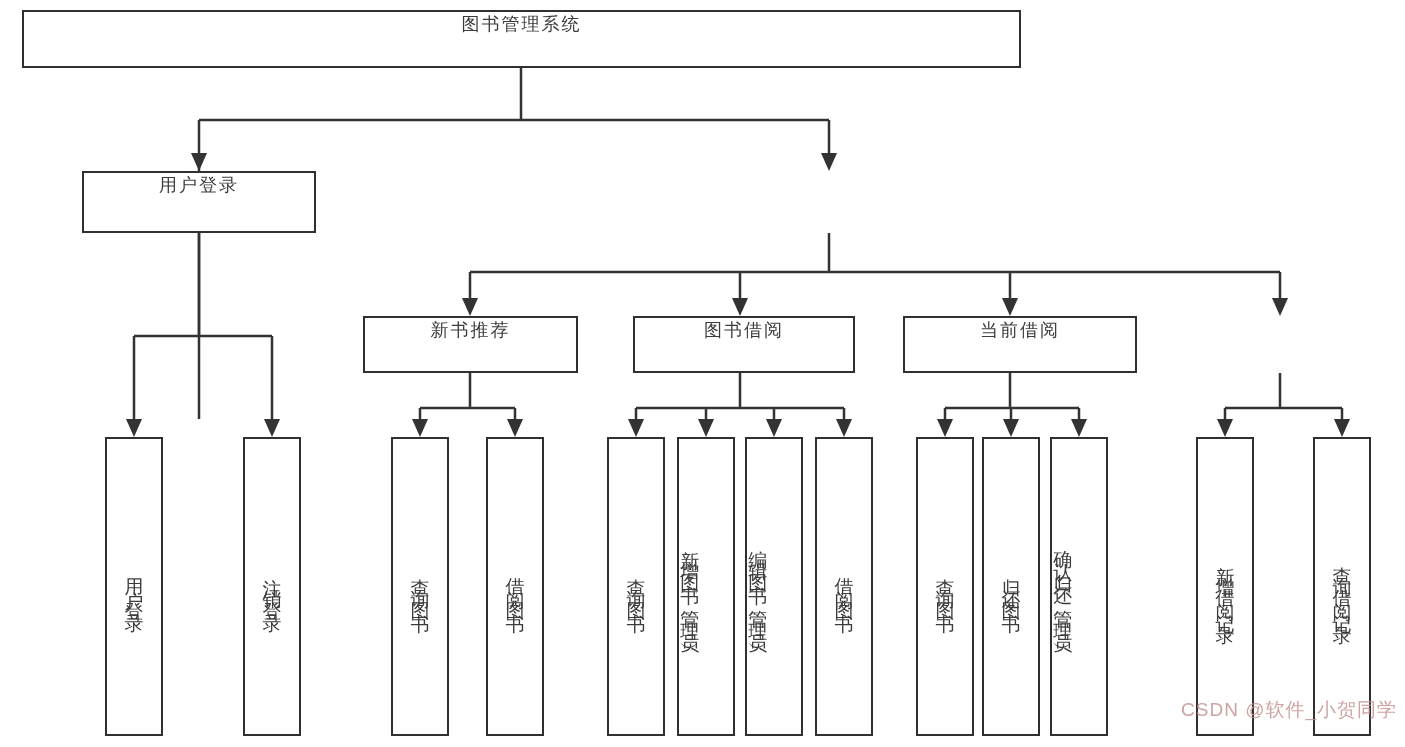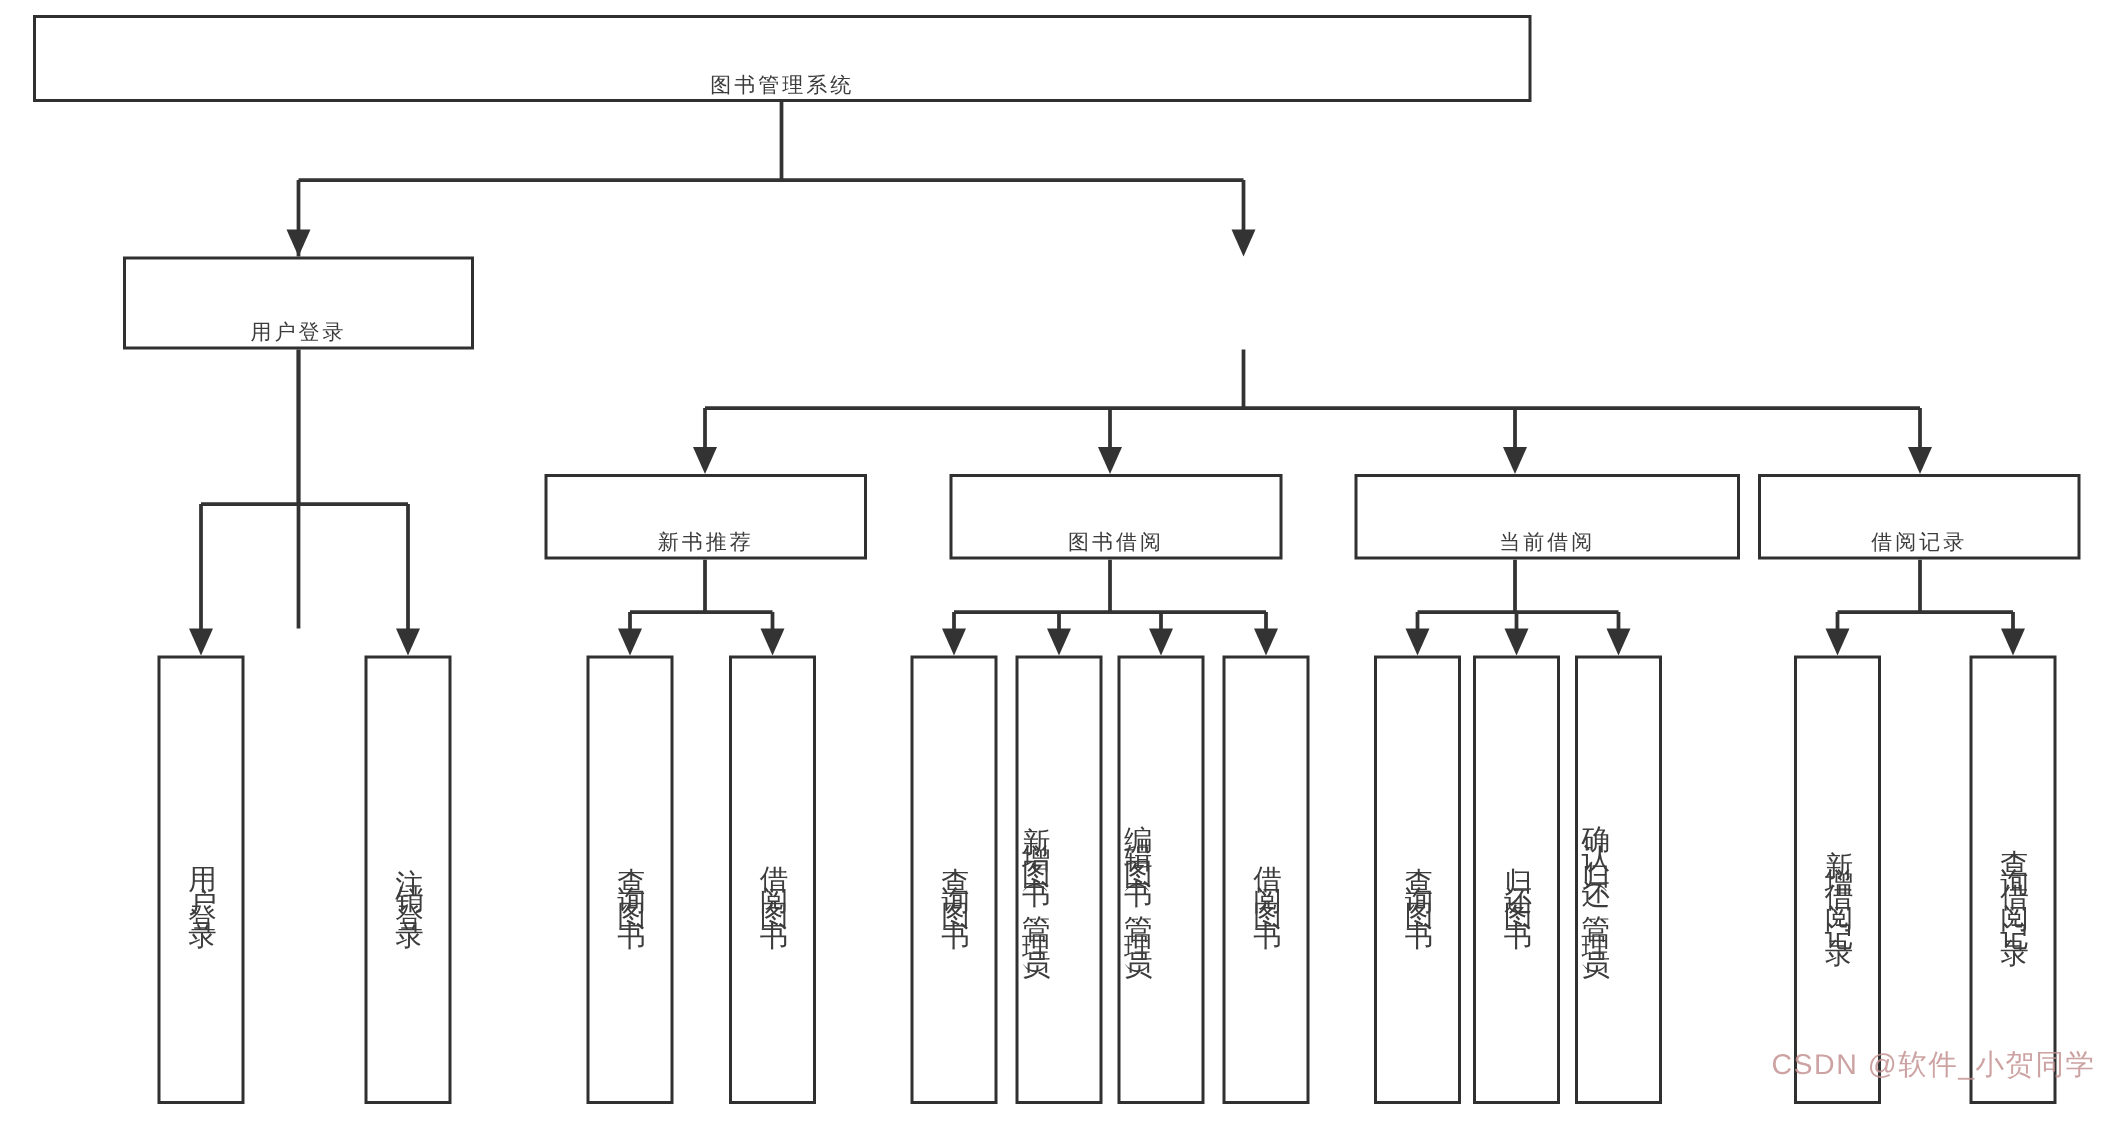--- a/index.html
+++ b/index.html
@@ -17,24 +17,24 @@
     left: 0; top: 0;
     width: 1405px; height: 747px;
     z-index: 1;
   }
   .node {
     position: absolute;
     box-sizing: border-box;
     background: #ffffff;
     border: 2.5px solid #303030;
     display: flex;
-    align-items: flex-end;
+    align-items: flex-start;
     justify-content: center;
     z-index: 2;
-    font-size: 14px;
+    font-size: 18px;
     letter-spacing: 2px;
     color: #3c3c3c;
     white-space: nowrap;
   }
   .leaf {
     position: absolute;
     box-sizing: border-box;
     background: #ffffff;
     border: 2.5px solid #303030;
     display: flex;
@@ -124,25 +124,22 @@
   <div class="node" style="left:82px; top:171px; width:234px; height:62px;">
     <span>用户登录</span>
   </div>
 
   <div class="node" style="left:363px; top:316px; width:215px; height:57px;">
     <span>新书推荐</span>
   </div>
   <div class="node" style="left:633px; top:316px; width:222px; height:57px;">
     <span>图书借阅</span>
   </div>
-  <div class="node" style="left:903px; top:316px; width:257px; height:57px;">
+  <div class="node" style="left:903px; top:316px; width:234px; height:57px;">
     <span>当前借阅</span>
-  </div>
-  <div class="node" style="left:1172px; top:316px; width:215px; height:57px;">
-    <span>借阅记录</span>
   </div>
 
   <div class="leaf" style="left:105px;">
     <span class="vtext">用户登录</span>
   </div>
   <div class="leaf" style="left:243px;">
     <span class="vtext">注销登录</span>
   </div>
 
   <div class="leaf" style="left:391px;">

